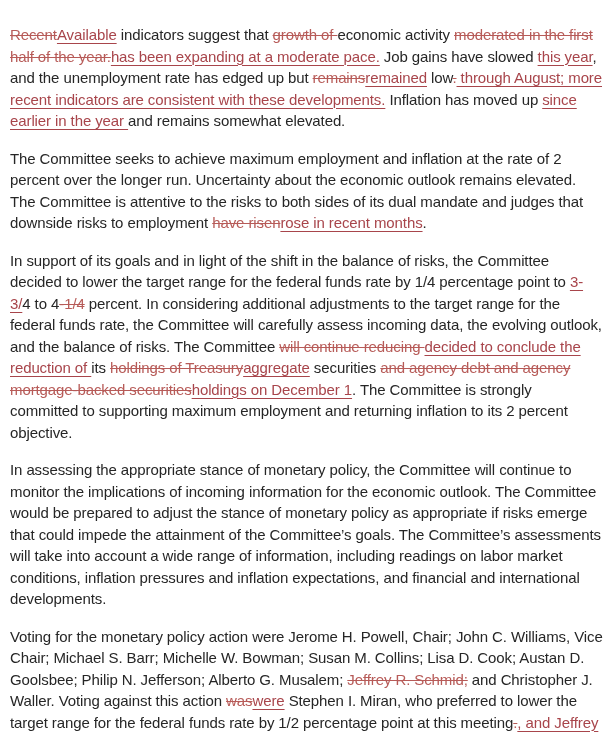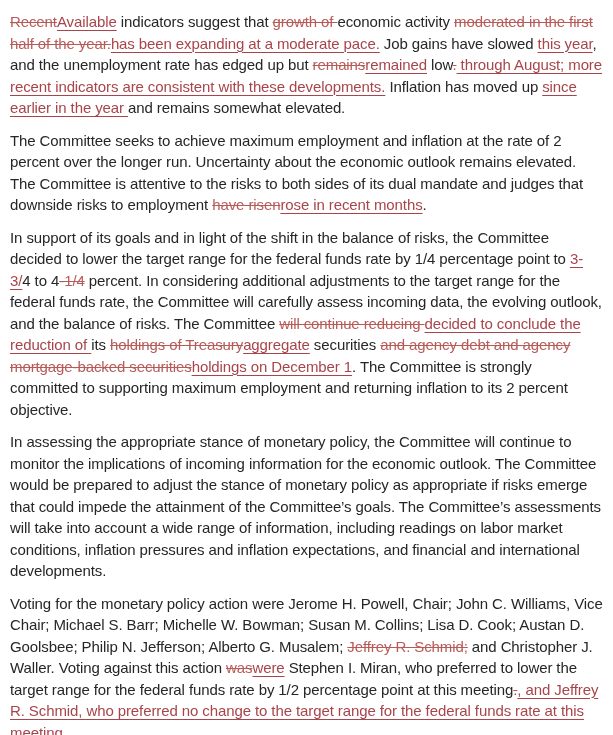--- a/index.html
+++ b/index.html
@@ -15,21 +15,21 @@
     background: var(--bg-color);
   }
   .page {
     width: 613px;
     min-height: 735px;
     background: var(--bg-color);
     padding: 8px 10px 6px 10px;
     font-family: "Liberation Sans", "DejaVu Sans", sans-serif;
   }
   .para {
-    margin: 3px 0 11px 0;
+    margin: 16px 0 11px 0;
     font-size: 15px;
     line-height: 21.5px;
     letter-spacing: -0.1px;
     color: var(--text-color);
     text-align: left;
   }
   .para:last-child { margin-bottom: 0; }
   .seg-normal { color: var(--text-color); }
   .seg-deleted {
     color: var(--del-color);

